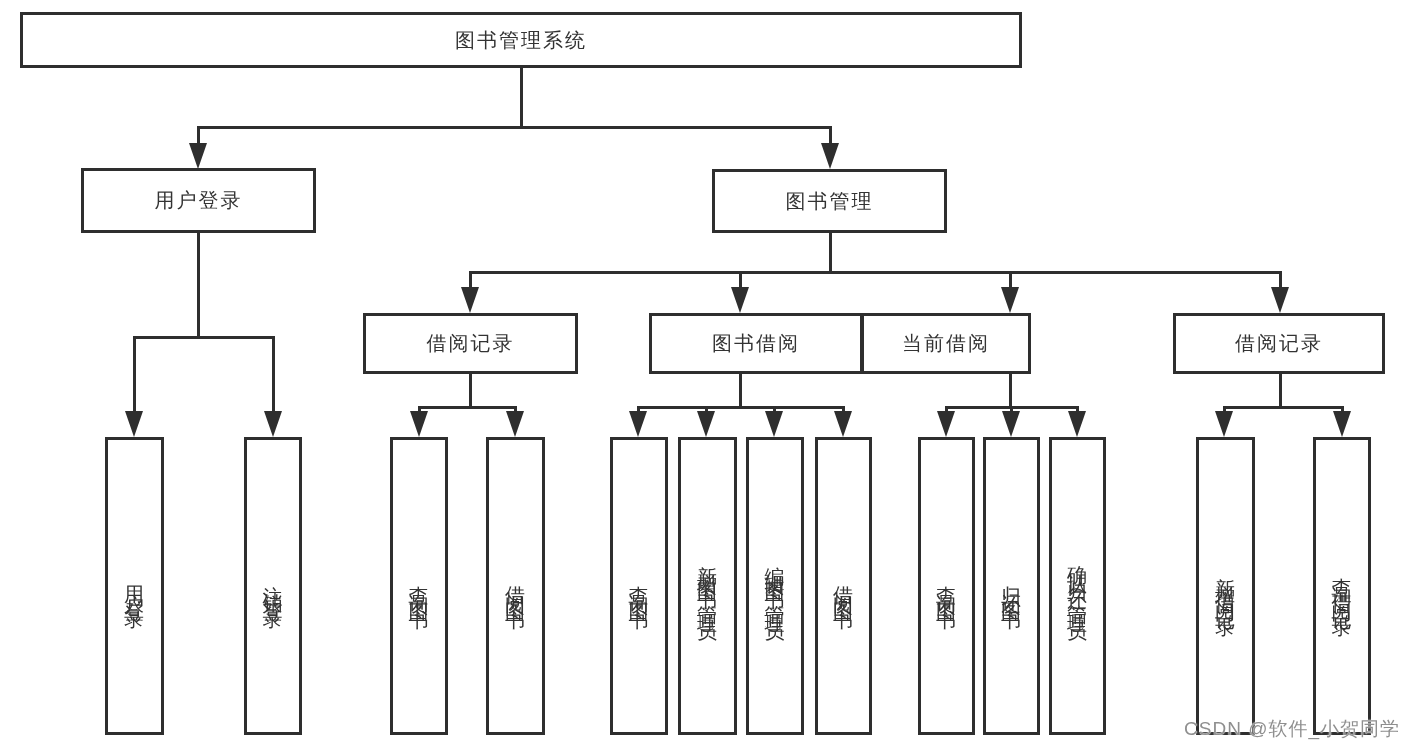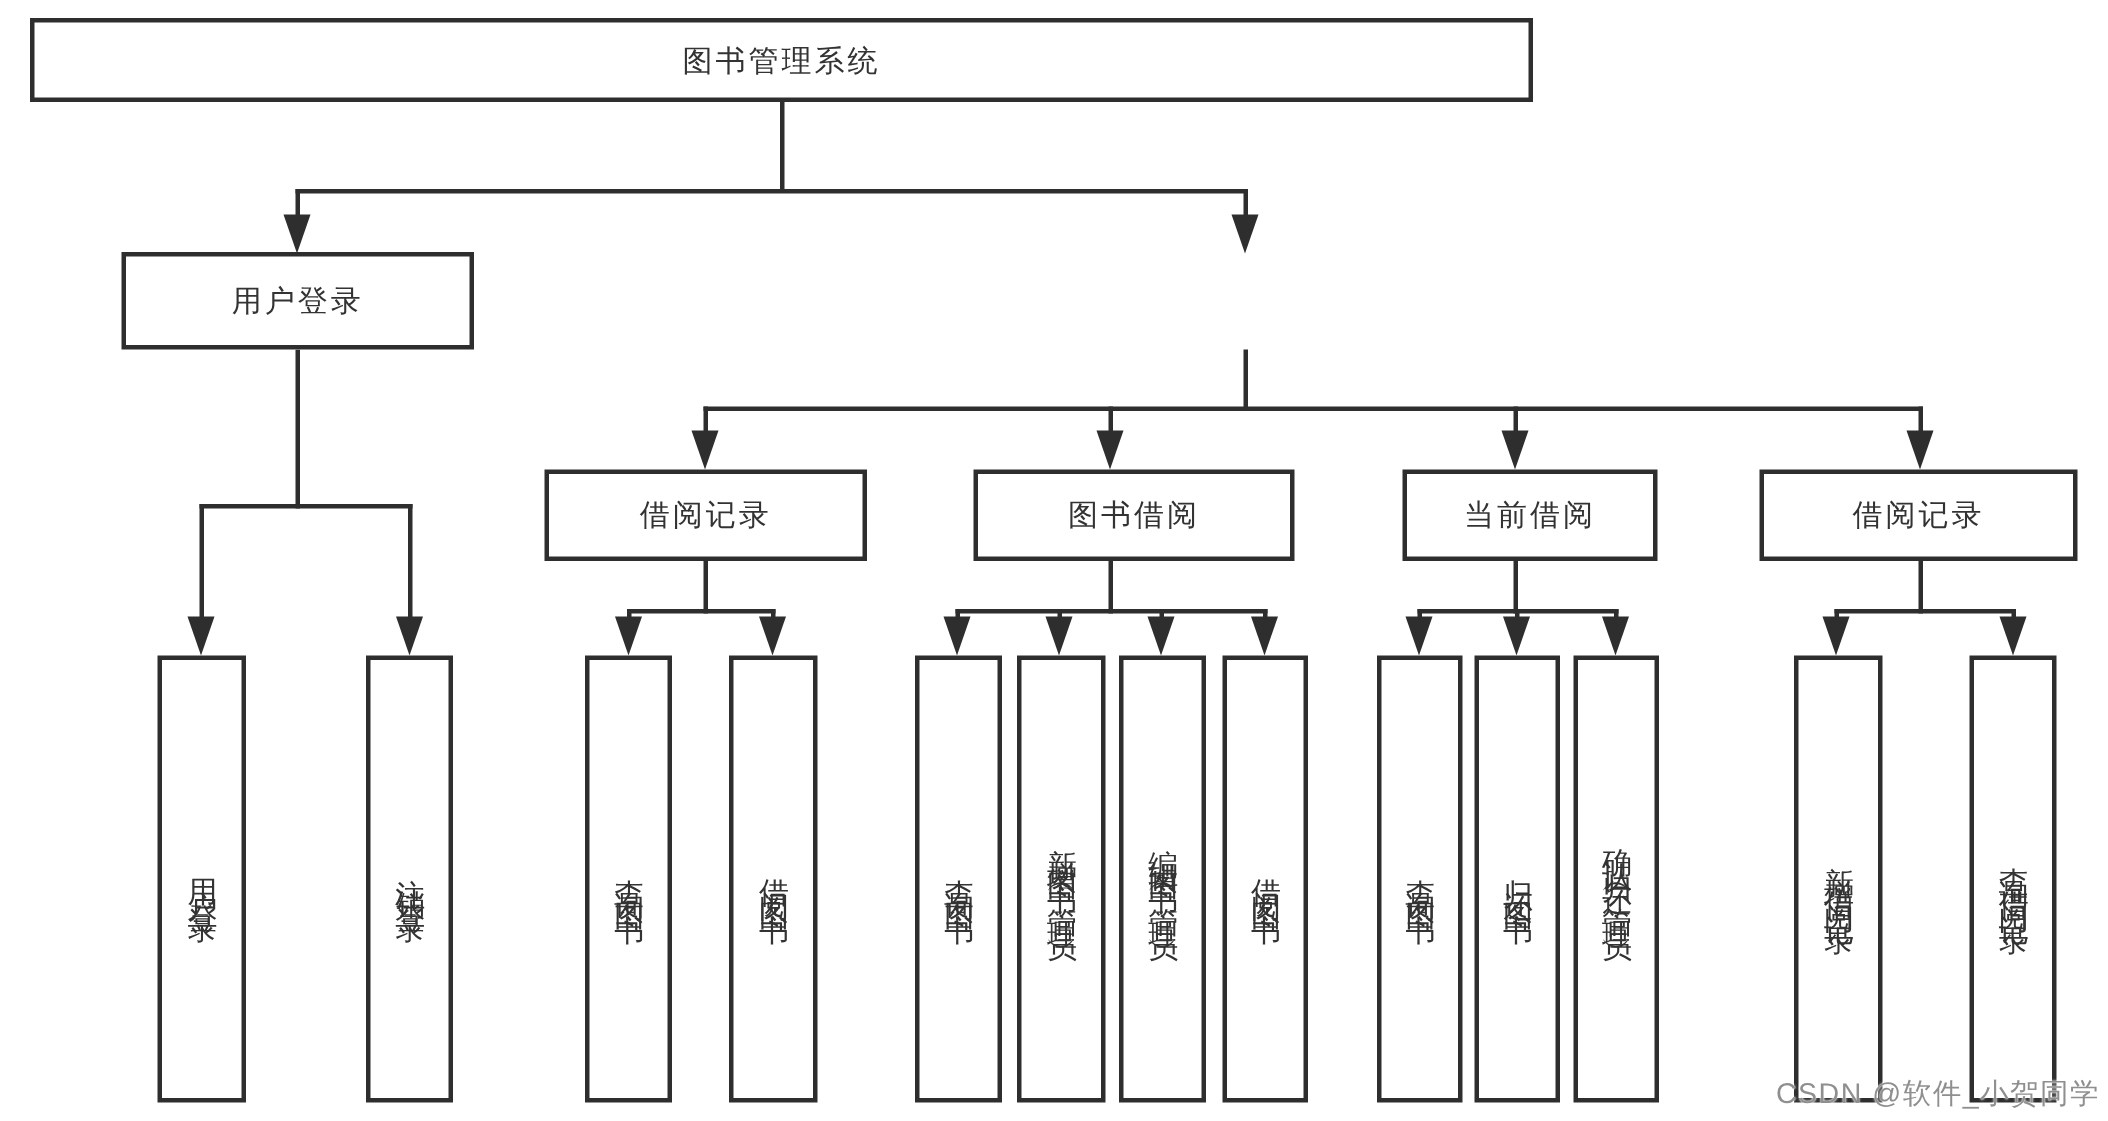--- a/index.html
+++ b/index.html
@@ -64,20 +64,23 @@
   <div class="line" style="left:520px;top:68px;width:3px;height:60px;"></div>
   <div class="line" style="left:197px;top:126px;width:635px;height:3px;"></div>
   <div class="line" style="left:197px;top:126px;width:3px;height:20px;"></div>
   <div class="arrow" style="left:189px;top:143px;"></div>
   <div class="line" style="left:829px;top:126px;width:3px;height:20px;"></div>
   <div class="arrow" style="left:821px;top:143px;"></div>
 
   <div class="node h-node" style="left:81px;top:168px;width:235px;height:65px;">
     <span>用户登录</span>
   </div>
+  <div class="node h-node" style="left:712px;top:169px;width:235px;height:64px;">
+    <span>图书管理</span>
+  </div>
 
   <div class="line" style="left:197px;top:233px;width:3px;height:106px;"></div>
   <div class="line" style="left:133px;top:336px;width:142px;height:3px;"></div>
   <div class="line" style="left:133px;top:336px;width:3px;height:78px;"></div>
   <div class="arrow" style="left:125px;top:411px;"></div>
   <div class="line" style="left:272px;top:336px;width:3px;height:78px;"></div>
   <div class="arrow" style="left:264px;top:411px;"></div>
 
   <div class="line" style="left:829px;top:233px;width:3px;height:41px;"></div>
   <div class="line" style="left:469px;top:271px;width:813px;height:3px;"></div>
@@ -89,21 +92,21 @@
   <div class="arrow" style="left:1001px;top:287px;"></div>
   <div class="line" style="left:1279px;top:271px;width:3px;height:18px;"></div>
   <div class="arrow" style="left:1271px;top:287px;"></div>
 
   <div class="node h-node" style="left:363px;top:313px;width:215px;height:61px;">
     <span>借阅记录</span>
   </div>
   <div class="node h-node" style="left:649px;top:313px;width:214px;height:61px;">
     <span>图书借阅</span>
   </div>
-  <div class="node h-node" style="left:935px;top:313px;width:170px;height:61px;">
+  <div class="node h-node" style="left:861px;top:313px;width:170px;height:61px;">
     <span>当前借阅</span>
   </div>
   <div class="node h-node" style="left:1173px;top:313px;width:212px;height:61px;">
     <span>借阅记录</span>
   </div>
 
   <div class="line" style="left:469px;top:374px;width:3px;height:35px;"></div>
   <div class="line" style="left:418px;top:406px;width:99px;height:3px;"></div>
   <div class="line" style="left:418px;top:406px;width:3px;height:10px;"></div>
   <div class="arrow" style="left:410px;top:411px;"></div>

